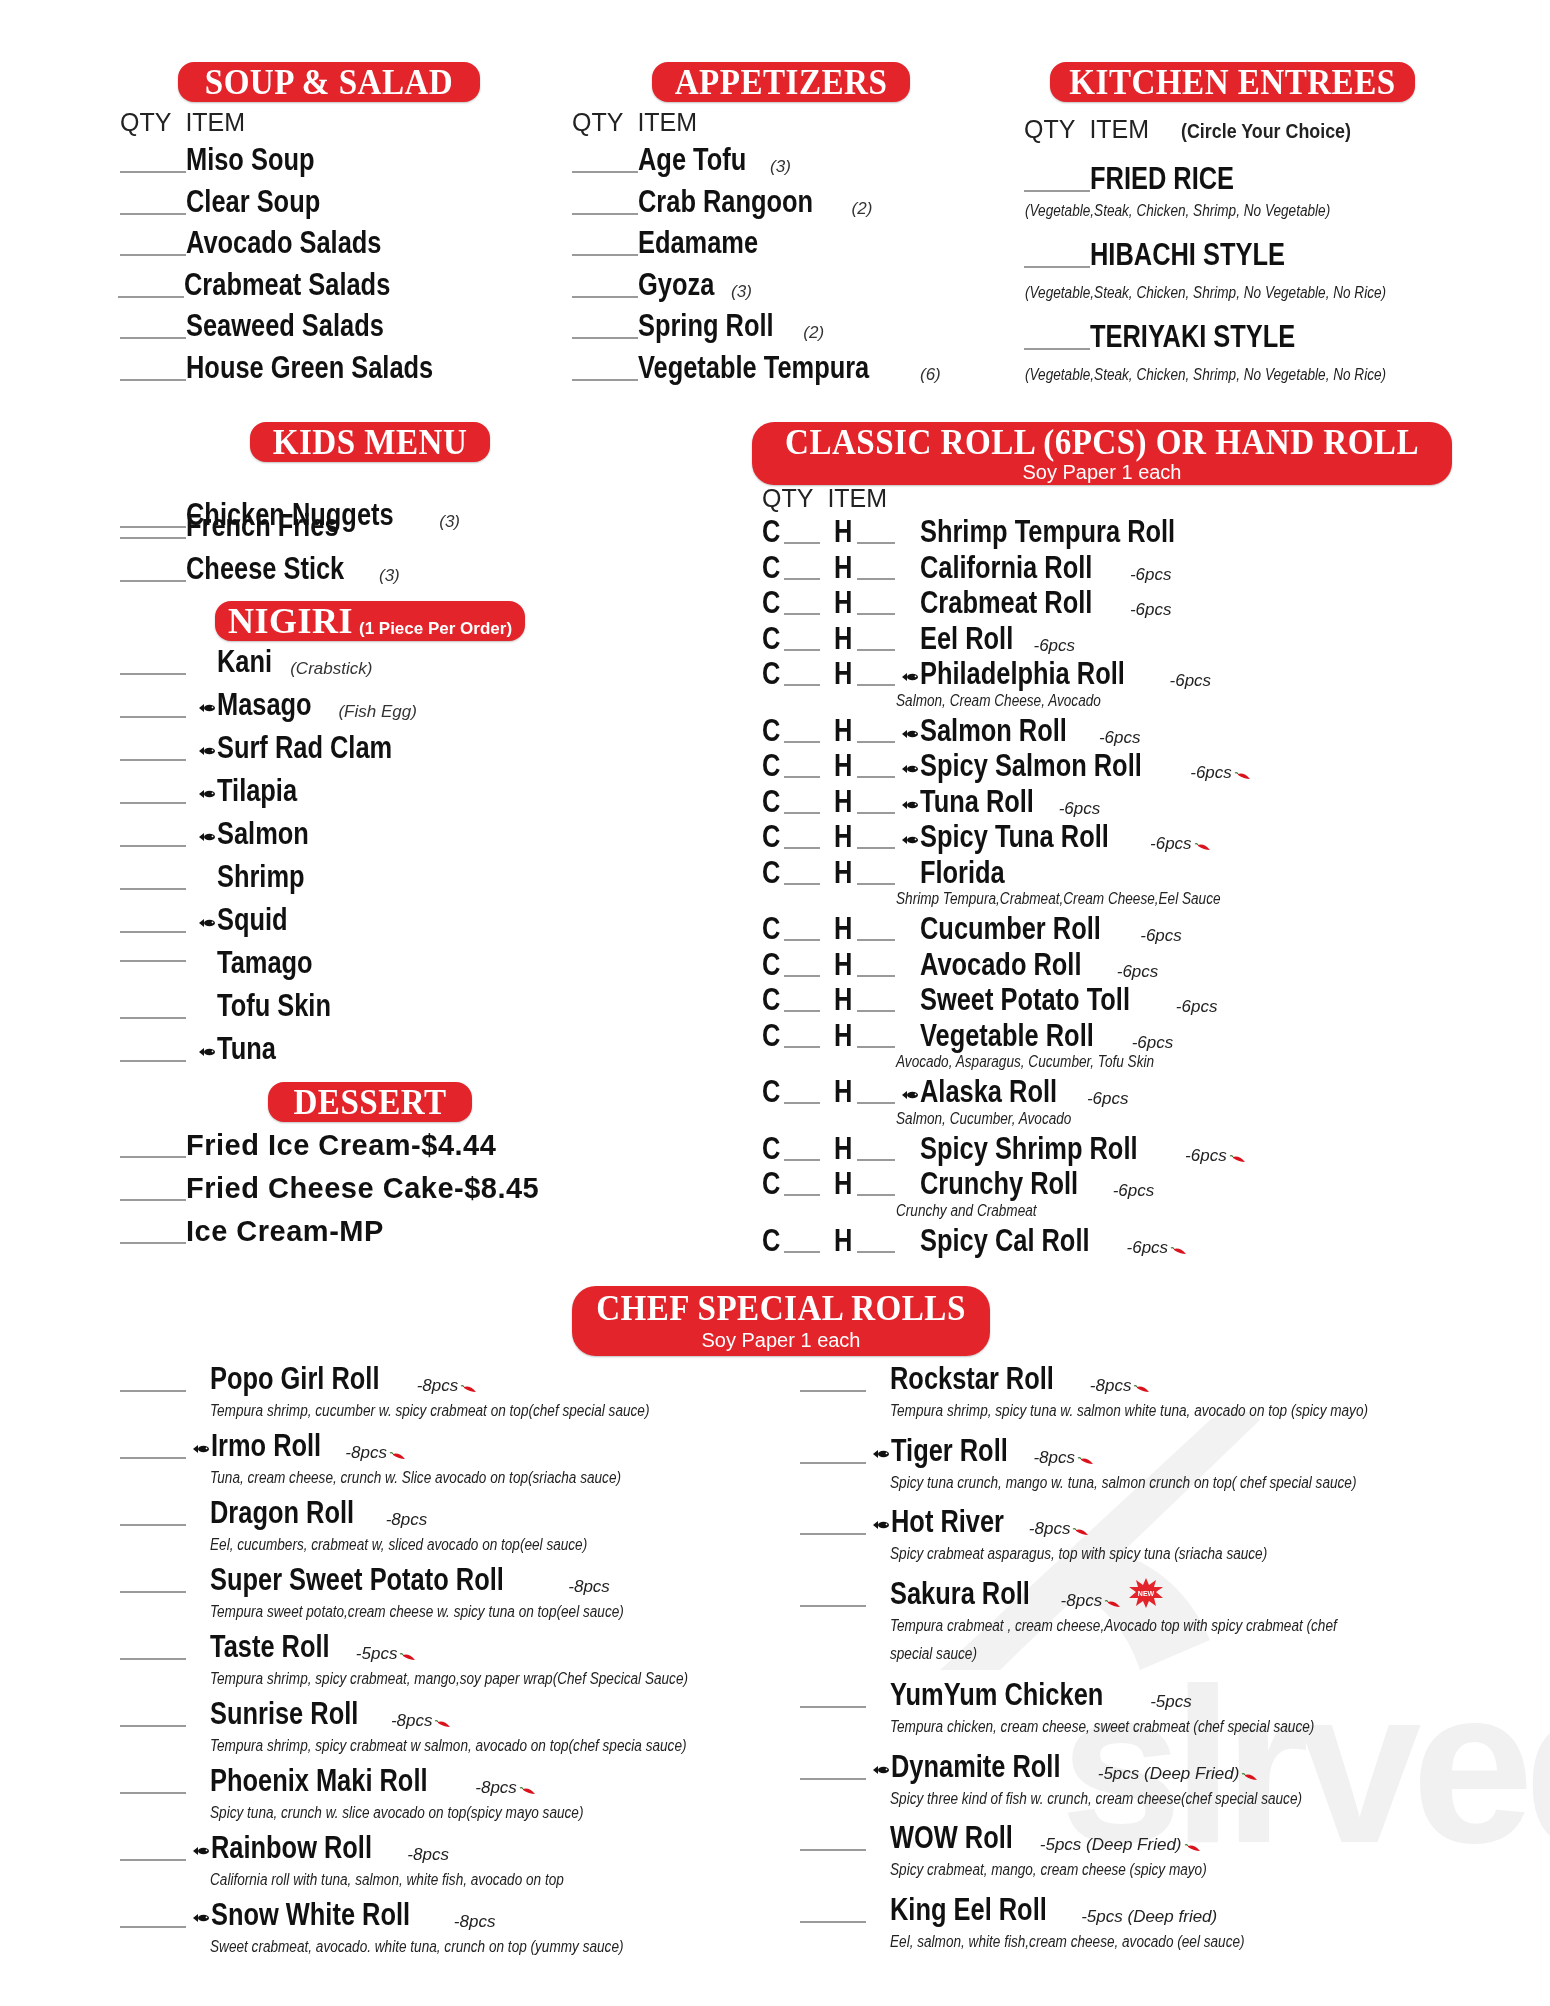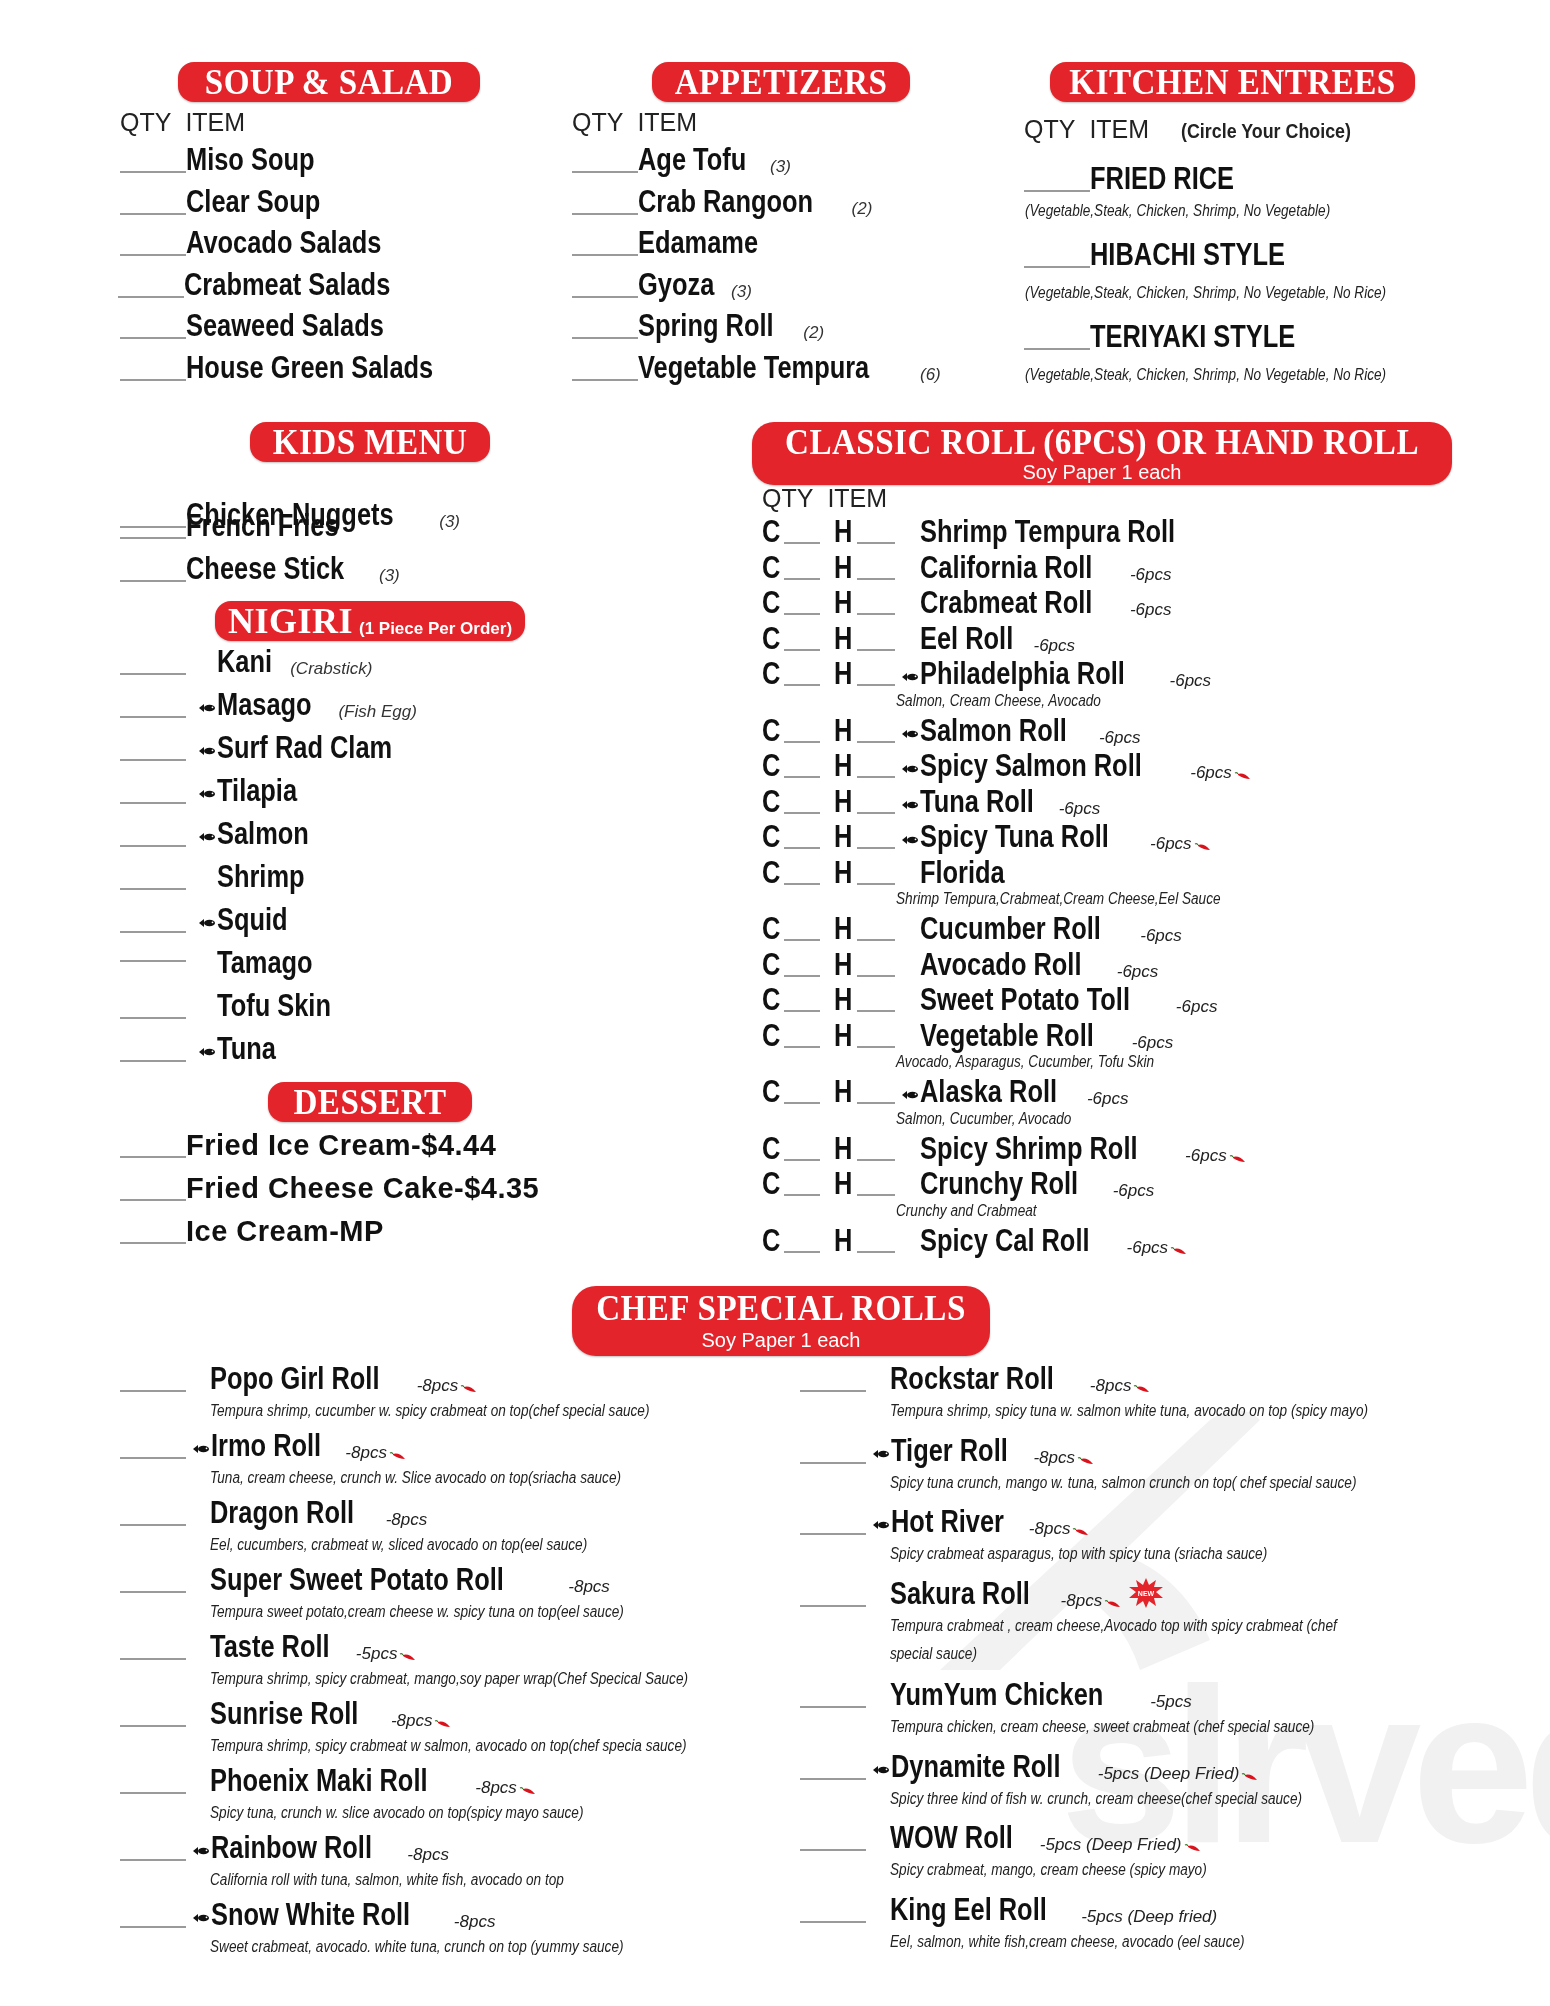--- a/index.html
+++ b/index.html
@@ -263,21 +263,21 @@
   <div class="pill" style="left:268px; top:1082px; width:204px; height:40px;">
     <span class="title">DESSERT</span>
   </div>
   <div id="dessert-list">
       <div class="row" style="left:120px; top:1128px;">
         <span class="blank" style="width:66px"></span>
         <span class="plain">Fried Ice Cream-$4.44</span>
       </div>
       <div class="row" style="left:120px; top:1171px;">
         <span class="blank" style="width:66px"></span>
-        <span class="plain">Fried Cheese Cake-$4.35</span>
+        <span class="plain">Fried Cheese Cake-$8.45</span>
       </div>
       <div class="row" style="left:120px; top:1214px;">
         <span class="blank" style="width:66px"></span>
         <span class="plain">Ice Cream-MP</span>
       </div>
     </div>
 
   <div class="pill" style="left:752px; top:422px; width:700px; height:63px; border-radius:22px;">
     <span class="title" style="line-height:40px;">CLASSIC ROLL (6PCS) OR HAND ROLL</span>
     <span class="sub">Soy Paper 1 each</span>

